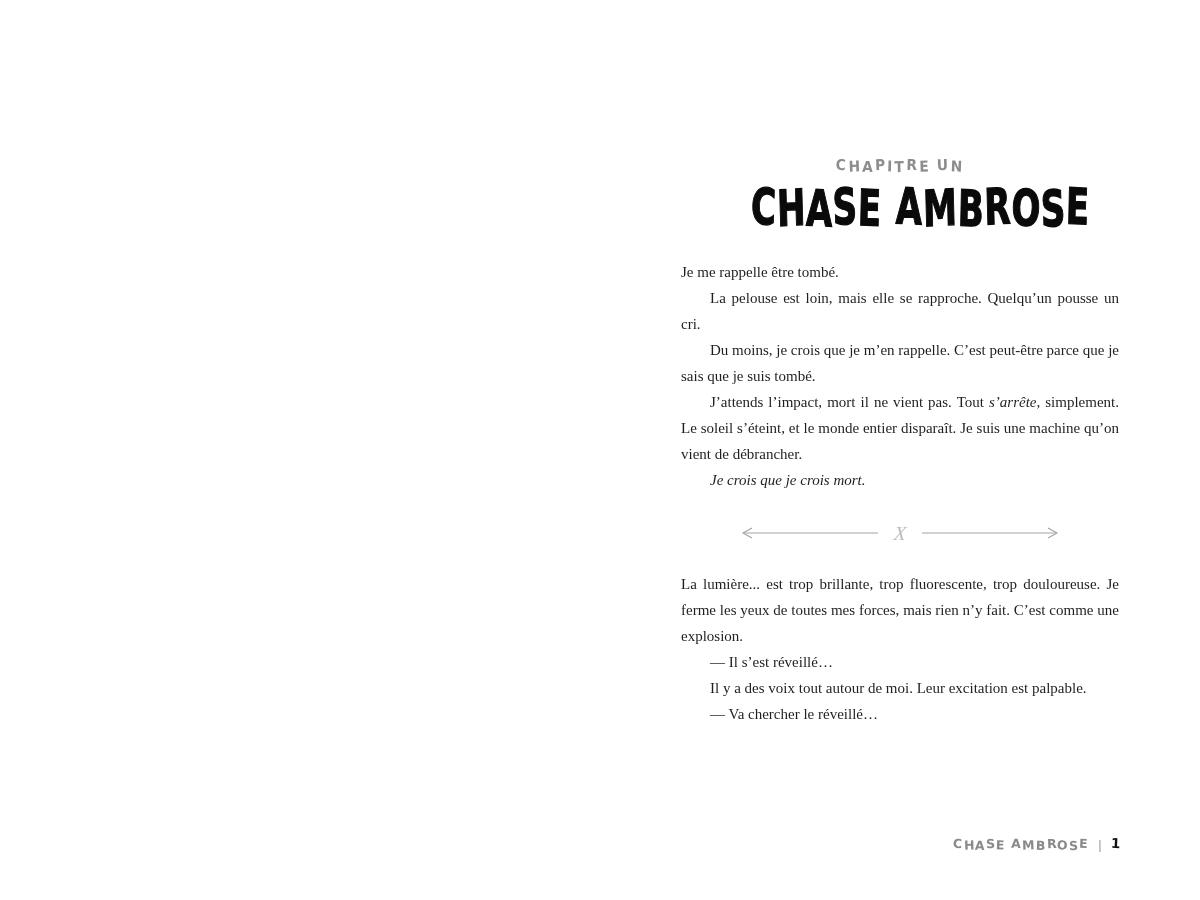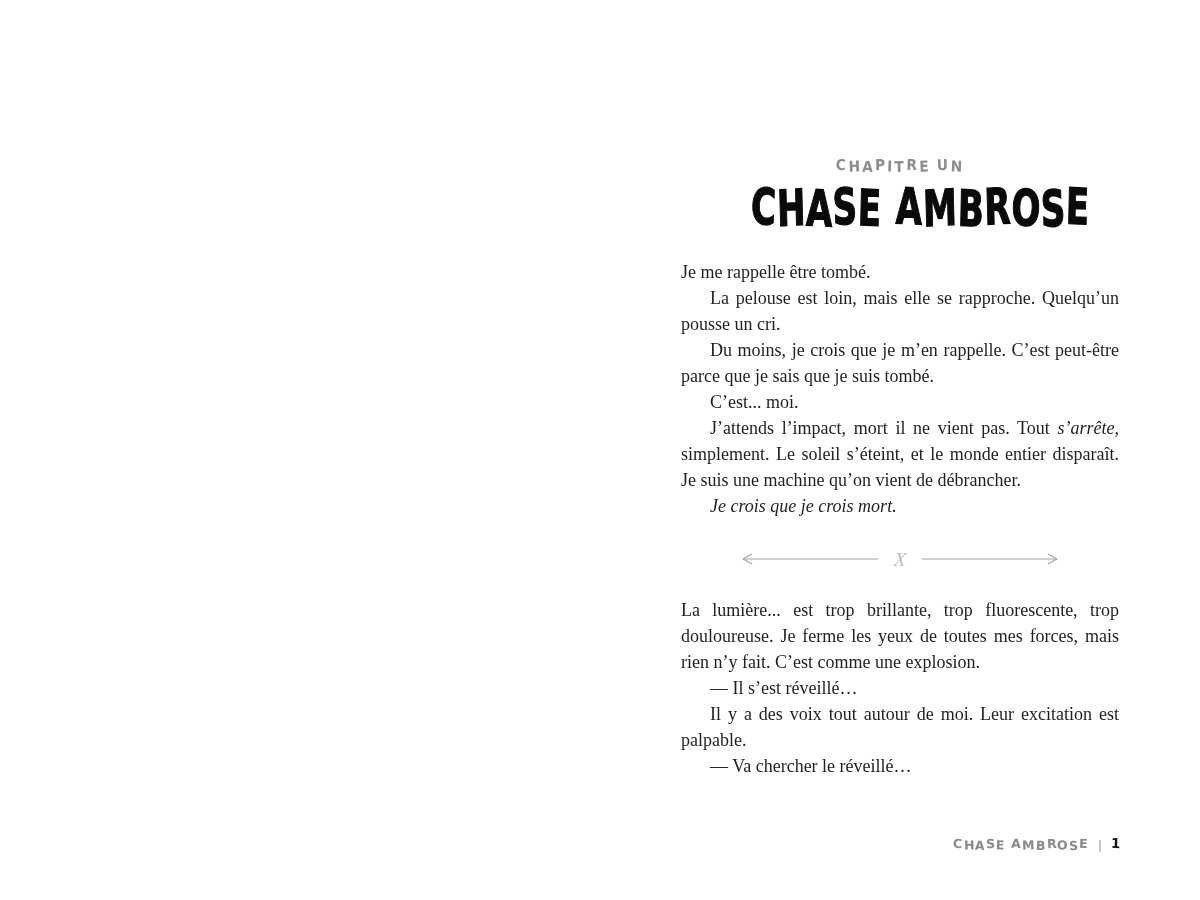--- a/index.html
+++ b/index.html
@@ -29,21 +29,21 @@
     -webkit-text-stroke: 1.3px currentColor;
     white-space: nowrap;
   }
   .hl { display: inline-block; }
 
   [data-name="body-text-block-1"] { margin-top: 26px; }
   [data-name="body-text-block-2"] { margin-top: 4px; }
 
   .para {
     margin: 0; text-align: justify;
-    font-size: 18px; line-height: 26px;
+    font-size: 15px; line-height: 26px;
     color: var(--body-text, #1f1f1f);
   }
   .para.indent { text-indent: 29px; }
   .para em { font-style: italic; }
 
   .divider {
     display: flex; align-items: center; justify-content: center;
     gap: 15px; height: 20px; margin: 30px 0 28px;
   }
   .divider svg { display: block; }
@@ -80,21 +80,20 @@
 
 <div class="right-page" data-name="right-page">
   <div class="chapter-label hand" data-name="chapter-label"><span class="hl" style="transform: rotate(2.6deg) translateY(-1px);">C</span><span class="hl" style="transform: rotate(-2.2deg) translateY(0.5px);">H</span><span class="hl" style="transform: rotate(1.8deg) translateY(1px);">A</span><span class="hl" style="transform: rotate(-2.2deg) translateY(-1px);">P</span><span class="hl" style="transform: rotate(1.8deg) translateY(0.5px);">I</span><span class="hl" style="transform: rotate(-1.4deg) translateY(1px);">T</span><span class="hl" style="transform: rotate(1.8deg) translateY(-1px);">R</span><span class="hl" style="transform: rotate(-2.2deg) translateY(0.5px);">E</span><span class="hl" style="transform: rotate(1.8deg) translateY(1px); width: 0.42em;">&nbsp;</span><span class="hl" style="transform: rotate(-2.2deg) translateY(-1px);">U</span><span class="hl" style="transform: rotate(2.6deg) translateY(0.5px);">N</span></div>
 
   <h1 class="chapter-title hand" data-name="chapter-title"><span class="hl" style="transform: rotate(2.6deg) translateY(-1px);">C</span><span class="hl" style="transform: rotate(-2.2deg) translateY(0.5px);">H</span><span class="hl" style="transform: rotate(1.8deg) translateY(1px);">A</span><span class="hl" style="transform: rotate(-2.2deg) translateY(-1px);">S</span><span class="hl" style="transform: rotate(1.8deg) translateY(0.5px);">E</span><span class="hl" style="transform: rotate(-1.4deg) translateY(1px); width: 0.42em;">&nbsp;</span><span class="hl" style="transform: rotate(1.8deg) translateY(-1px);">A</span><span class="hl" style="transform: rotate(-2.2deg) translateY(0.5px);">M</span><span class="hl" style="transform: rotate(1.8deg) translateY(1px);">B</span><span class="hl" style="transform: rotate(-2.2deg) translateY(-1px);">R</span><span class="hl" style="transform: rotate(2.6deg) translateY(0.5px);">O</span><span class="hl" style="transform: rotate(-2.2deg) translateY(1px);">S</span><span class="hl" style="transform: rotate(1.8deg) translateY(-1px);">E</span></h1>
 
   <div data-name="body-text-block-1">
       <p class="para" data-name="paragraph"><span data-name="text-segment">Je me rappelle être tombé.</span></p>
       <p class="para indent" data-name="paragraph"><span data-name="text-segment">La pelouse est loin, mais elle se rapproche. Quelqu’un pousse un cri.</span></p>
       <p class="para indent" data-name="paragraph"><span data-name="text-segment">Du moins, je crois que je m’en rappelle. C’est peut-être parce que je sais que je suis tombé.</span></p>
-      <p class="para indent" data-name="paragraph"><span data-name="text-segment">C’est... moi.</span></p>
       <p class="para indent" data-name="paragraph"><span data-name="text-segment">J’attends l’impact, mort il ne vient pas. Tout </span><em data-name="italic-text-segment">s’arrête,</em><span data-name="text-segment"> simplement. Le soleil s’éteint, et le monde entier disparaît. Je suis une machine qu’on vient de débrancher.</span></p>
       <p class="para indent" data-name="paragraph"><em data-name="italic-text-segment">Je crois que je crois mort.</em></p>
     </div>
 
   <div class="divider" data-name="section-break">
     <svg width="141" height="14" viewBox="0 0 141 14" data-name="long-left-arrow-icon">
       <path d="M140 7 H6" stroke="#a3a3a3" stroke-width="1.1" fill="none"></path>
       <path d="M14 2 L5 7 L14 12" stroke="#a3a3a3" stroke-width="1.1" fill="none"></path>
     </svg>
     <span class="x-mark" data-name="section-break-x">X</span>

